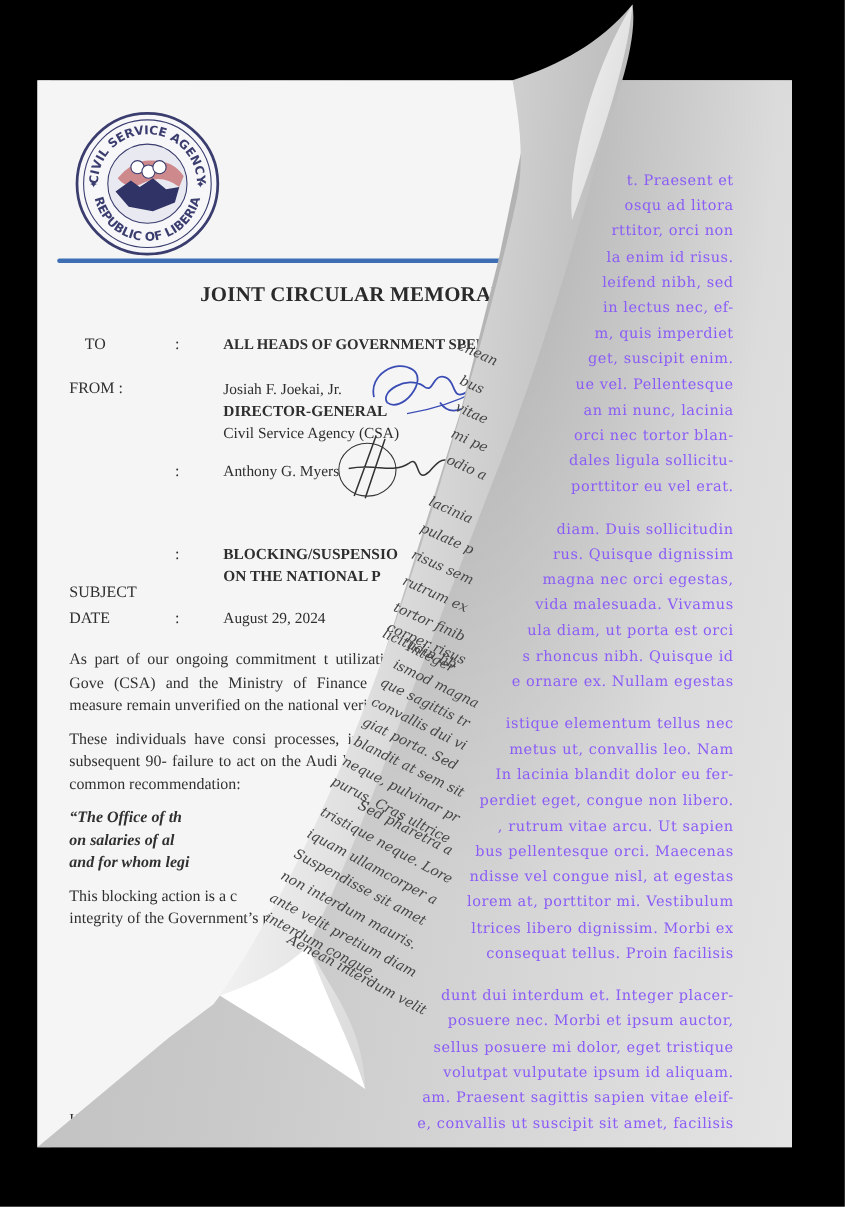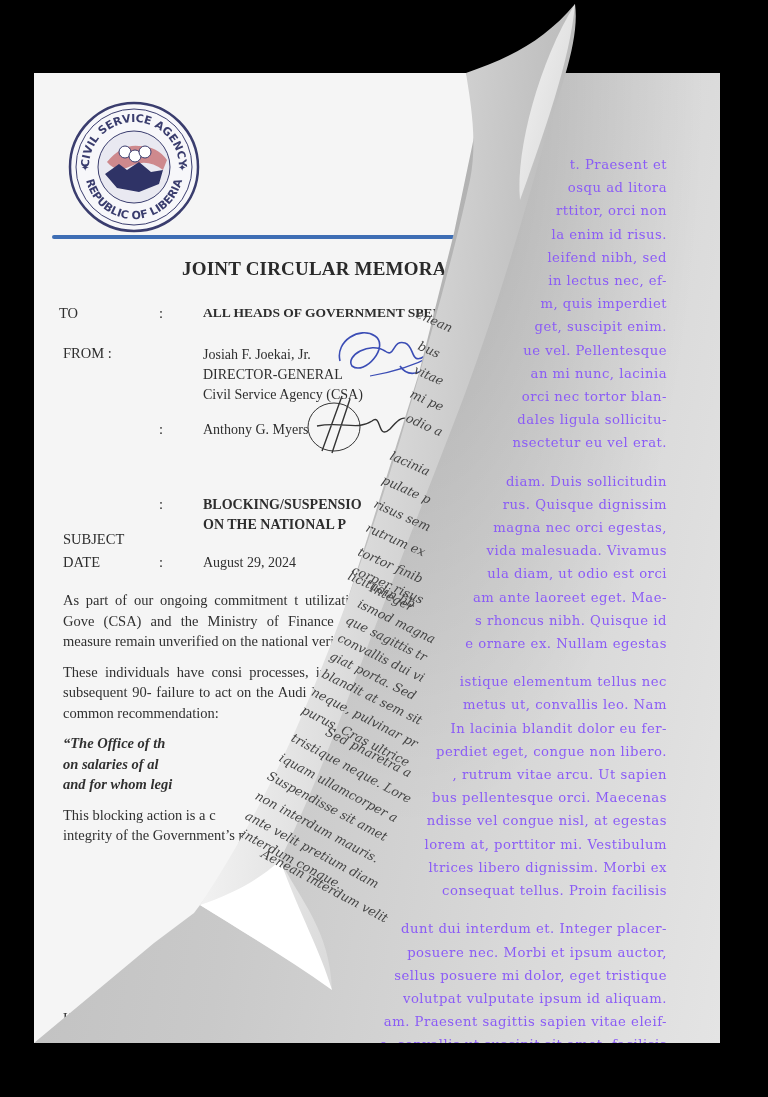--- a/index.html
+++ b/index.html
@@ -47,29 +47,28 @@
       <span class="ln">rttitor, orci non</span>
       <span class="ln">la enim id risus.</span>
       <span class="ln">leifend nibh, sed</span>
       <span class="ln">in lectus nec, ef-</span>
       <span class="ln">m, quis imperdiet</span>
       <span class="ln">get, suscipit enim.</span>
       <span class="ln">ue vel. Pellentesque</span>
       <span class="ln">an mi nunc, lacinia</span>
       <span class="ln">orci nec tortor blan-</span>
       <span class="ln">dales ligula sollicitu-</span>
-      <span class="ln">nsectetur eu vel erat.</span>
+      <span class="ln">porttitor eu vel erat.</span>
     </p>
     <p>
       <span class="ln">diam. Duis sollicitudin</span>
       <span class="ln">rus. Quisque dignissim</span>
       <span class="ln">magna nec orci egestas,</span>
       <span class="ln">vida malesuada. Vivamus</span>
-      <span class="ln">ula diam, ut odio est orci</span>
-      <span class="ln">am ante laoreet eget. Mae-</span>
+      <span class="ln">ula diam, ut porta est orci</span>
       <span class="ln">s rhoncus nibh. Quisque id</span>
       <span class="ln">e ornare ex. Nullam egestas</span>
     </p>
     <p>
       <span class="ln">istique elementum tellus nec</span>
       <span class="ln">metus ut, convallis leo. Nam</span>
       <span class="ln">In lacinia blandit dolor eu fer-</span>
       <span class="ln">perdiet eget, congue non libero.</span>
       <span class="ln">, rutrum vitae arcu. Ut sapien</span>
       <span class="ln">bus pellentesque orci. Maecenas</span>
@@ -117,28 +116,28 @@
         <circle cx="55" cy="55" r="34" fill="#6e6aa8"></circle>
         <rect x="30" y="58" width="50" height="26" fill="#9a8055"></rect>
         <path d="M 30 84 L 55 62 L 80 84 Z" fill="#333"></path>
         <text x="46" y="48" font-size="9" fill="#f0d58a" font-family="DejaVu Serif, serif">$LD</text>
       </svg>
 
       <div class="rule"></div>
 
       <div class="title">JOINT CIRCULAR MEMORANDUM</div>
 
-      <div class="lbl" style="left:25px;top:232px;text-align:right;">TO</div>
+      <div class="lbl" style="left:43px;top:232px;text-align:right;">TO</div>
       <div class="lbl" style="left:125px;top:232px;">:</div>
       <div class="val" style="left:169px;top:230px;font-weight:bold;font-size:13.5px;">ALL HEADS OF GOVERNMENT SPENDI</div>
 
       <div class="lbl" style="left:29px;top:272px;">FROM :</div>
       <div class="val" style="left:169px;top:272px;">
         <div>Josiah F. Joekai, Jr.</div>
-        <div style="font-weight:normal;">DIRECTOR-GENERAL</div>
+        <div style="font-weight:bold;">DIRECTOR-GENERAL</div>
         <div>Civil Service Agency (CSA)</div>
       </div>
       <div class="lbl" style="left:125px;top:348px;">:</div>
       <div class="val" style="left:169px;top:347px;">
         <div>Anthony G. Myers</div>
       </div>
 
       <svg class="sig" style="left:296px;top:248px;" width="130" height="70" viewBox="0 0 130 70">
         <path d="M10 40 C 5 20, 30 5, 45 15 C 60 25, 35 55, 22 45 C 15 35, 40 20, 55 30 C 65 38, 62 18, 75 22 C 85 25, 80 45, 95 35 C 105 28, 120 10, 110 30 C 100 50, 80 60, 70 45" fill="none" stroke="#3b4db5" stroke-width="1.6"></path>
         <path d="M40 55 C 70 50, 100 40, 125 20" fill="none" stroke="#3b4db5" stroke-width="1.2"></path>

